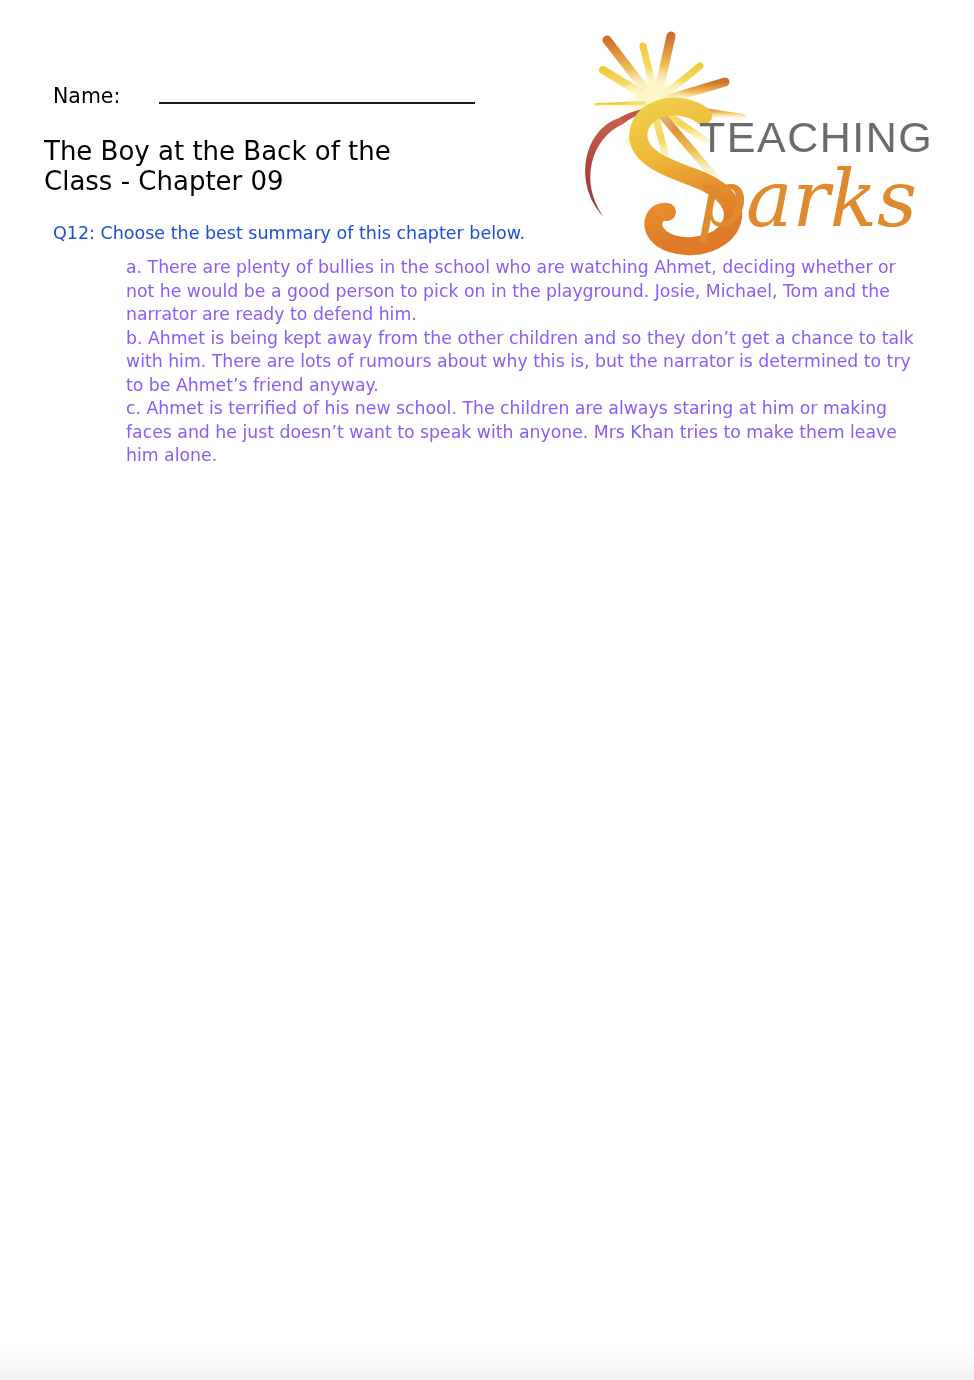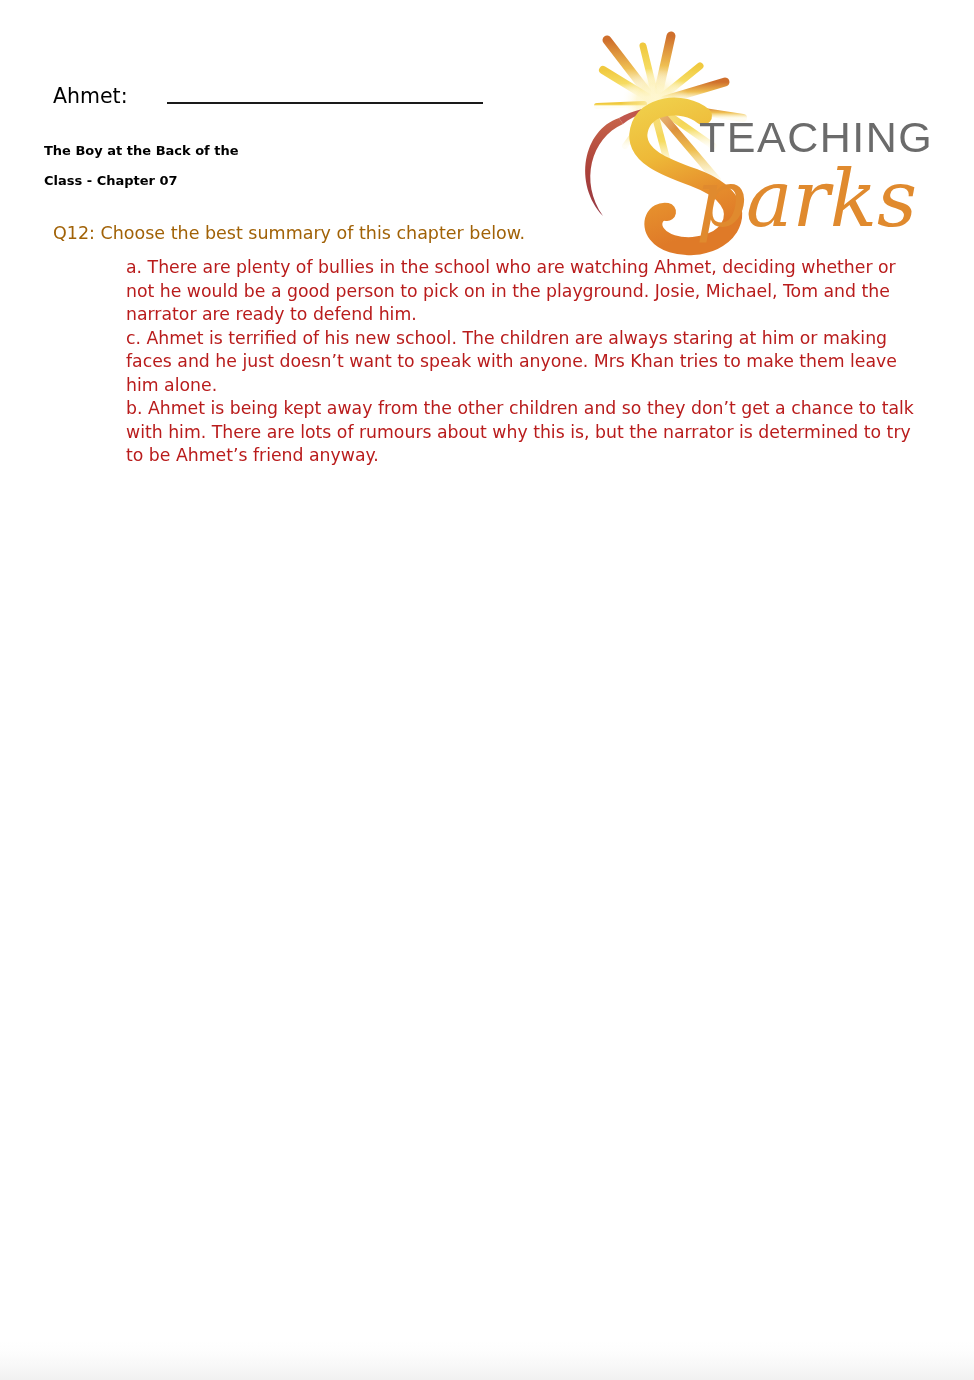--- a/index.html
+++ b/index.html
@@ -42,48 +42,48 @@
     margin-left: 39px;
     margin-bottom: 4px;
   }
 
   
   .ws-title {
     position: absolute;
     left: 44px;
     top: 136px;
     width: 420px;
-    font-size: 13px;
-    font-weight: bold;
+    font-size: 26px;
+    font-weight: normal;
     line-height: 30px;
     color: #000;
   }
 
   
   .question {
     position: absolute;
     left: 53px;
     top: 221px;
     font-size: 17.5px;
     line-height: 24px;
-    color: #a16207;
+    color: #1d4ed8;
     white-space: nowrap;
   }
 
   
   .options {
     position: absolute;
     left: 126px;
     top: 256px;
     width: 796px;
   }
   .option {
     font-size: 17.3px;
     line-height: 23.5px;
-    color: #b91c1c;
+    color: #8b5cf6;
     margin: 0;
     text-align: left;
   }
 
   
   .logo {
     position: absolute;
     left: 563px;
     top: 20px;
     width: 380px;
@@ -108,35 +108,35 @@
     height: 1px;
     background: #ececec;
   }
 </style>
 </head>
 <body>
 
 <div class="page">
 
   <div class="name-row">
-    <span class="name-label">Ahmet:</span>
+    <span class="name-label">Name:</span>
     <span class="name-rule"></span>
   </div>
 
   <div class="ws-title">
     <div>The Boy at the Back of the</div>
-    <div>Class - Chapter 07</div>
+    <div>Class - Chapter 09</div>
   </div>
 
   <div class="question">Q12: Choose the best summary of this chapter below.</div>
 
   <div class="options">
     <p class="option">a. There are plenty of bullies in the school who are watching Ahmet, deciding whether or not he would be a good person to pick on in the playground. Josie, Michael, Tom and the narrator are ready to defend him.</p>
+    <p class="option">b. Ahmet is being kept away from the other children and so they don’t get a chance to talk with him. There are lots of rumours about why this is, but the narrator is determined to try to be Ahmet’s friend anyway.</p>
     <p class="option">c. Ahmet is terrified of his new school. The children are always staring at him or making faces and he just doesn’t want to speak with anyone. Mrs Khan tries to make them leave him alone.</p>
-    <p class="option">b. Ahmet is being kept away from the other children and so they don’t get a chance to talk with him. There are lots of rumours about why this is, but the narrator is determined to try to be Ahmet’s friend anyway.</p>
   </div>
 
   <div class="logo">
     <svg width="380" height="236" viewBox="0 0 380 236" xmlns="http://www.w3.org/2000/svg">
       <defs>
         <linearGradient id="rayA" x1="0" y1="1" x2="0" y2="0">
           <stop offset="0%" stop-color="#f7e79a" stop-opacity="0.15"></stop>
           <stop offset="45%" stop-color="#efbf52"></stop>
           <stop offset="100%" stop-color="#cf6f2c"></stop>
         </linearGradient>

